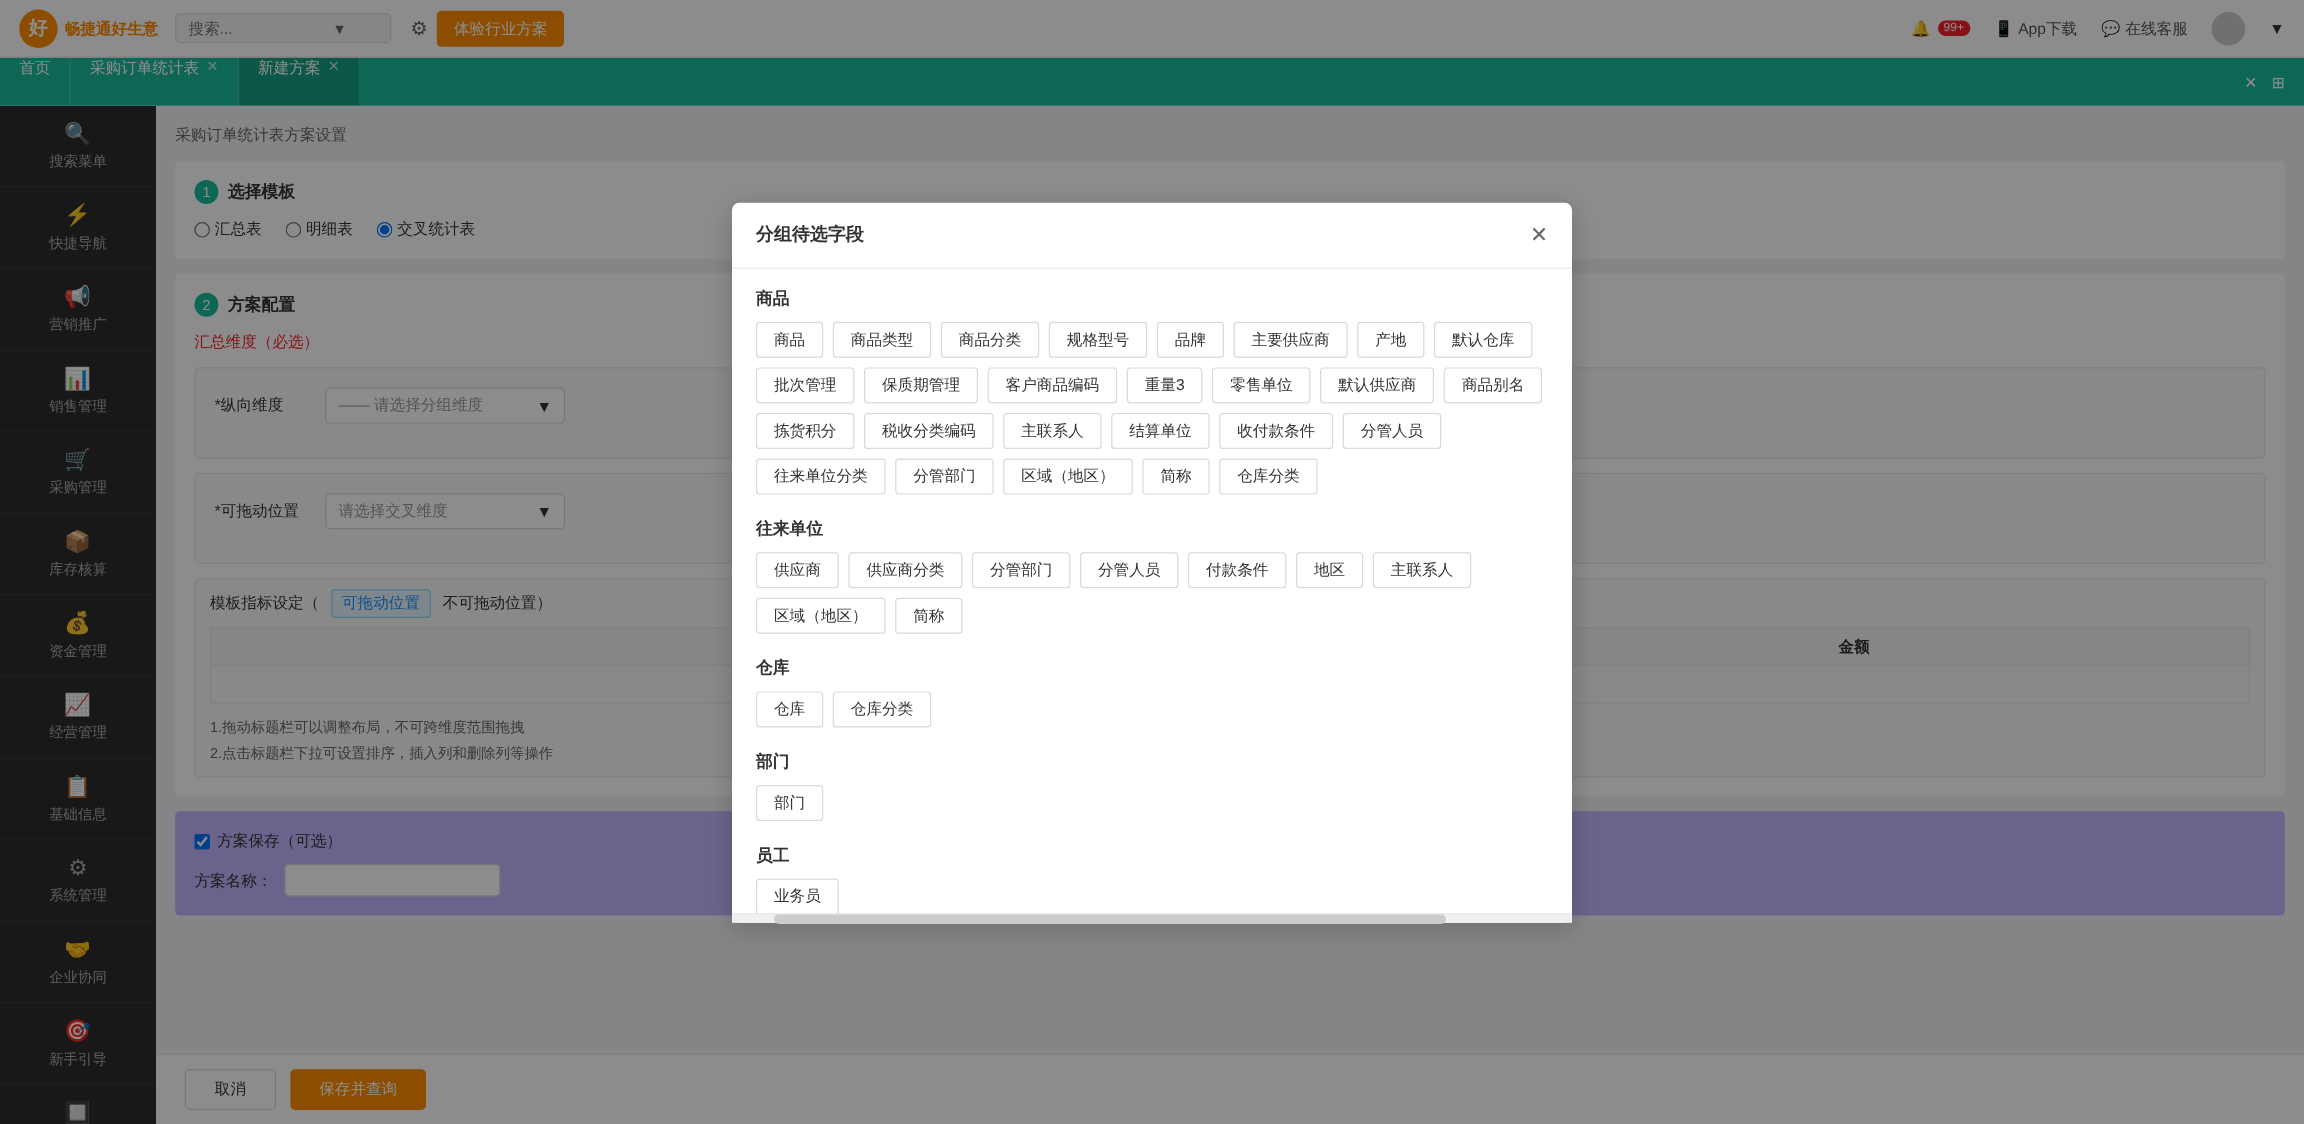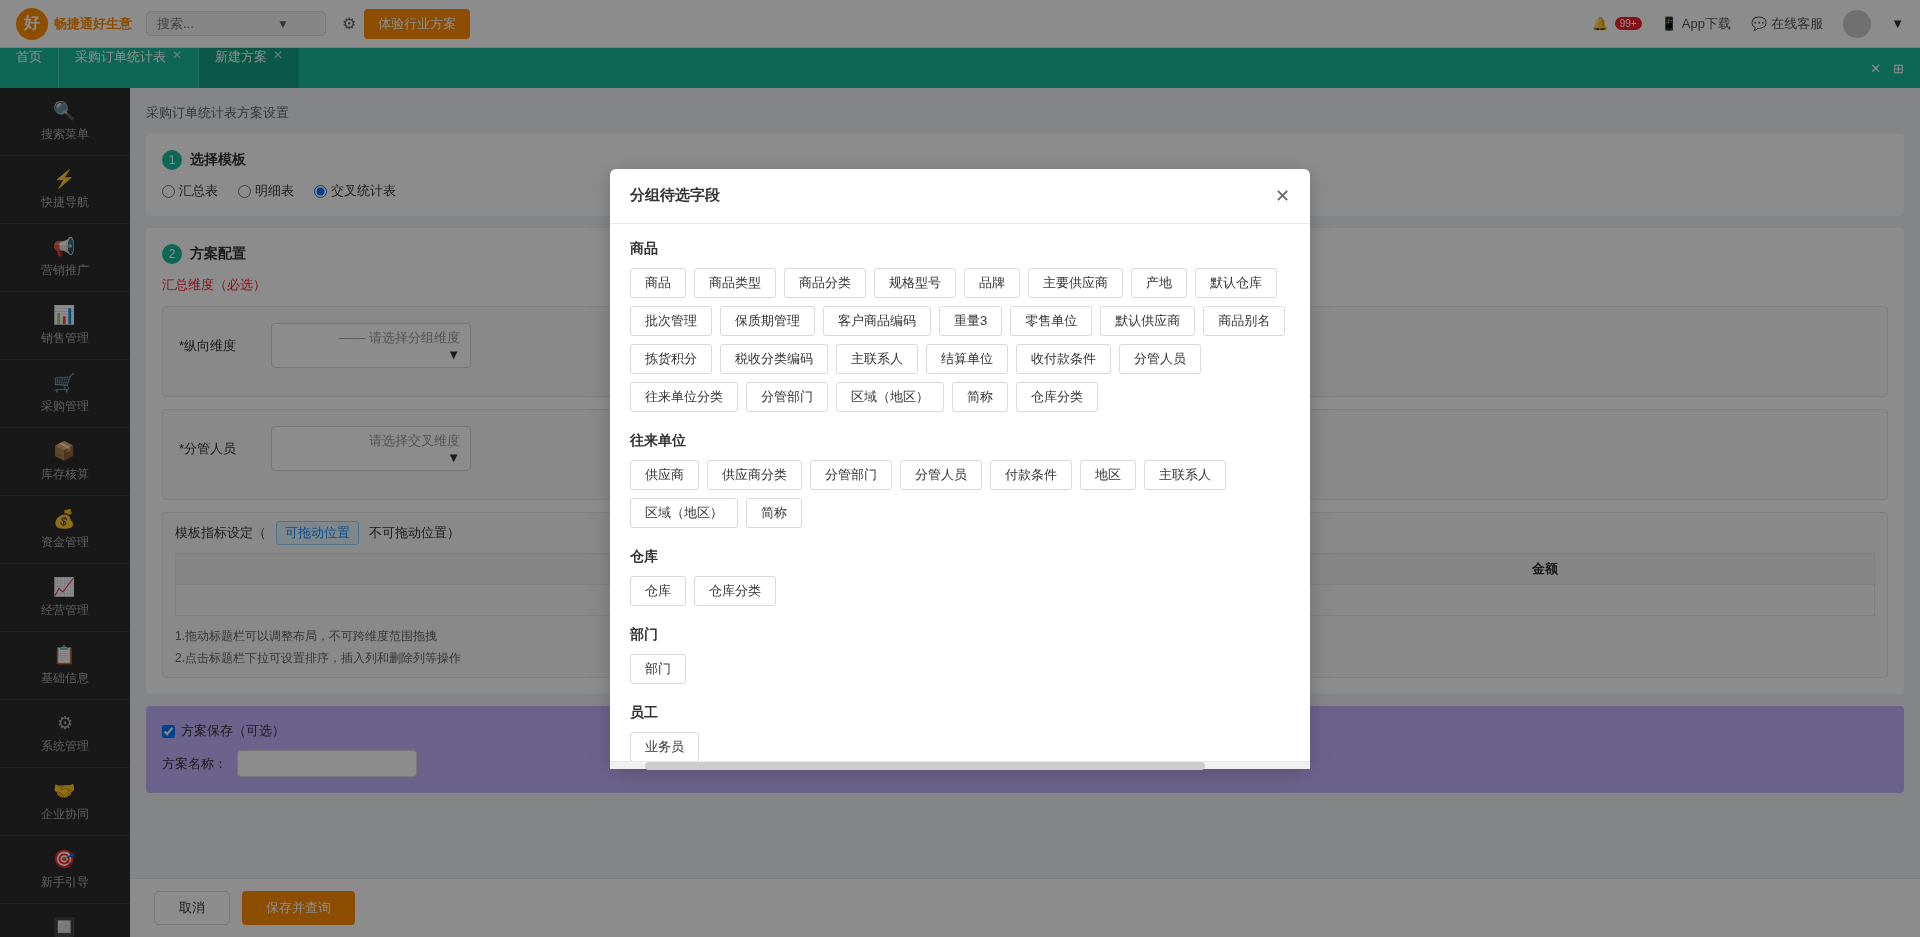--- a/index.html
+++ b/index.html
@@ -116,22 +116,22 @@
     .radio-option { display: flex; align-items: center; gap: 4px; cursor: pointer; }
 
     
     .plan-config { background: #fff; border-radius: 4px; padding: 16px; }
     .config-row { display: flex; align-items: center; margin-bottom: 12px; gap: 12px; }
     .config-label { color: #f5222d; font-size: 13px; min-width: 80px; }
     .dim-label { color: #333; font-size: 13px; min-width: 80px; }
     .select-placeholder { color: #999; }
     .config-select {
       border: 1px solid #d9d9d9; border-radius: 4px; padding: 5px 10px;
-      min-width: 200px; cursor: pointer; display: flex; align-items: flex-end; justify-content: space-between;
-      background: #fff; font-size: 13px; flex-direction: column;
+      min-width: 200px; cursor: pointer; display: flex; align-items: center; justify-content: space-between;
+      background: #fff; font-size: 13px;
     }
 
     
     .table-indicator { background: #f9f9f9; border: 1px solid #e8e8e8; border-radius: 4px; padding: 8px 12px; }
     .table-header { display: flex; align-items: center; gap: 10px; margin-bottom: 8px; font-size: 13px; }
     .movable-tag { background: #e6f7ff; color: #1890ff; border: 1px solid #91d5ff; border-radius: 3px; padding: 2px 8px; }
     .stats-table { width: 100%; border-collapse: collapse; }
     .stats-table th, .stats-table td {
       border: 1px solid #e8e8e8; padding: 6px 12px; text-align: center; font-size: 13px;
     }
@@ -354,21 +354,21 @@
         <div class="config-row">
           <span class="dim-label">*纵向维度</span>
           <div class="config-select">
             <span class="select-placeholder">——  请选择分组维度</span>
             <span>▼</span>
           </div>
         </div>
       </div>
       <div style="background:#f9f9f9; border:1px solid #e8e8e8; border-radius:4px; padding:16px; margin-bottom:12px;">
         <div class="config-row">
-          <span class="dim-label">*分管人员</span>
+          <span class="dim-label">*可拖动位置</span>
           <div class="config-select">
             <span class="select-placeholder">请选择交叉维度</span>
             <span>▼</span>
           </div>
         </div>
       </div>
 
       <div class="table-indicator">
         <div class="table-header">
           <span>模板指标设定（</span>

